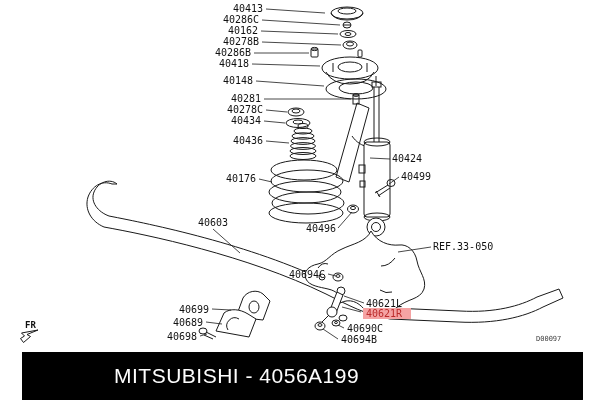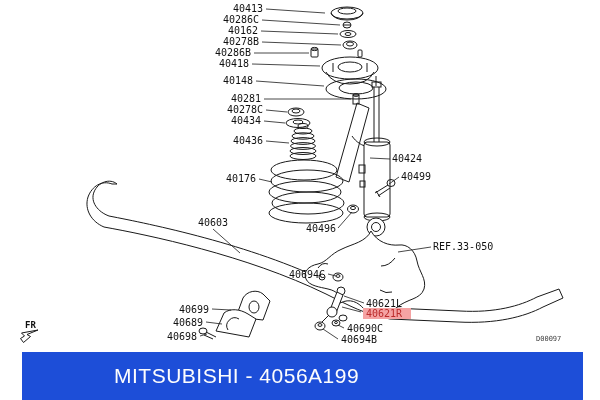--- a/index.html
+++ b/index.html
@@ -12,21 +12,21 @@
     font-family:"DejaVu Sans Mono", monospace;
     font-size:10px;
     fill:#111111;
     letter-spacing:0px;
   }
   svg text.small-code{font-size:7px;fill:#444444;}
   svg text.fr-text{font-size:9px;font-weight:bold;}
   svg text.hl{fill:#bb2b2b;}
   .footer-bar{
     position:absolute;left:22px;right:17px;top:352px;bottom:0;
-    background:#1d4ed8;
+    background:#000000;
   }
   .footer-bar span{
     position:absolute;top:50%;transform:translateY(-52%);
     color:#fdfdfd;font-family:"Liberation Sans", sans-serif;
     font-size:21px;letter-spacing:0.5px;white-space:nowrap;
   }
   .footer-left{left:92px;}
   .footer-right{left:355px;}
 </style>
 </head>

